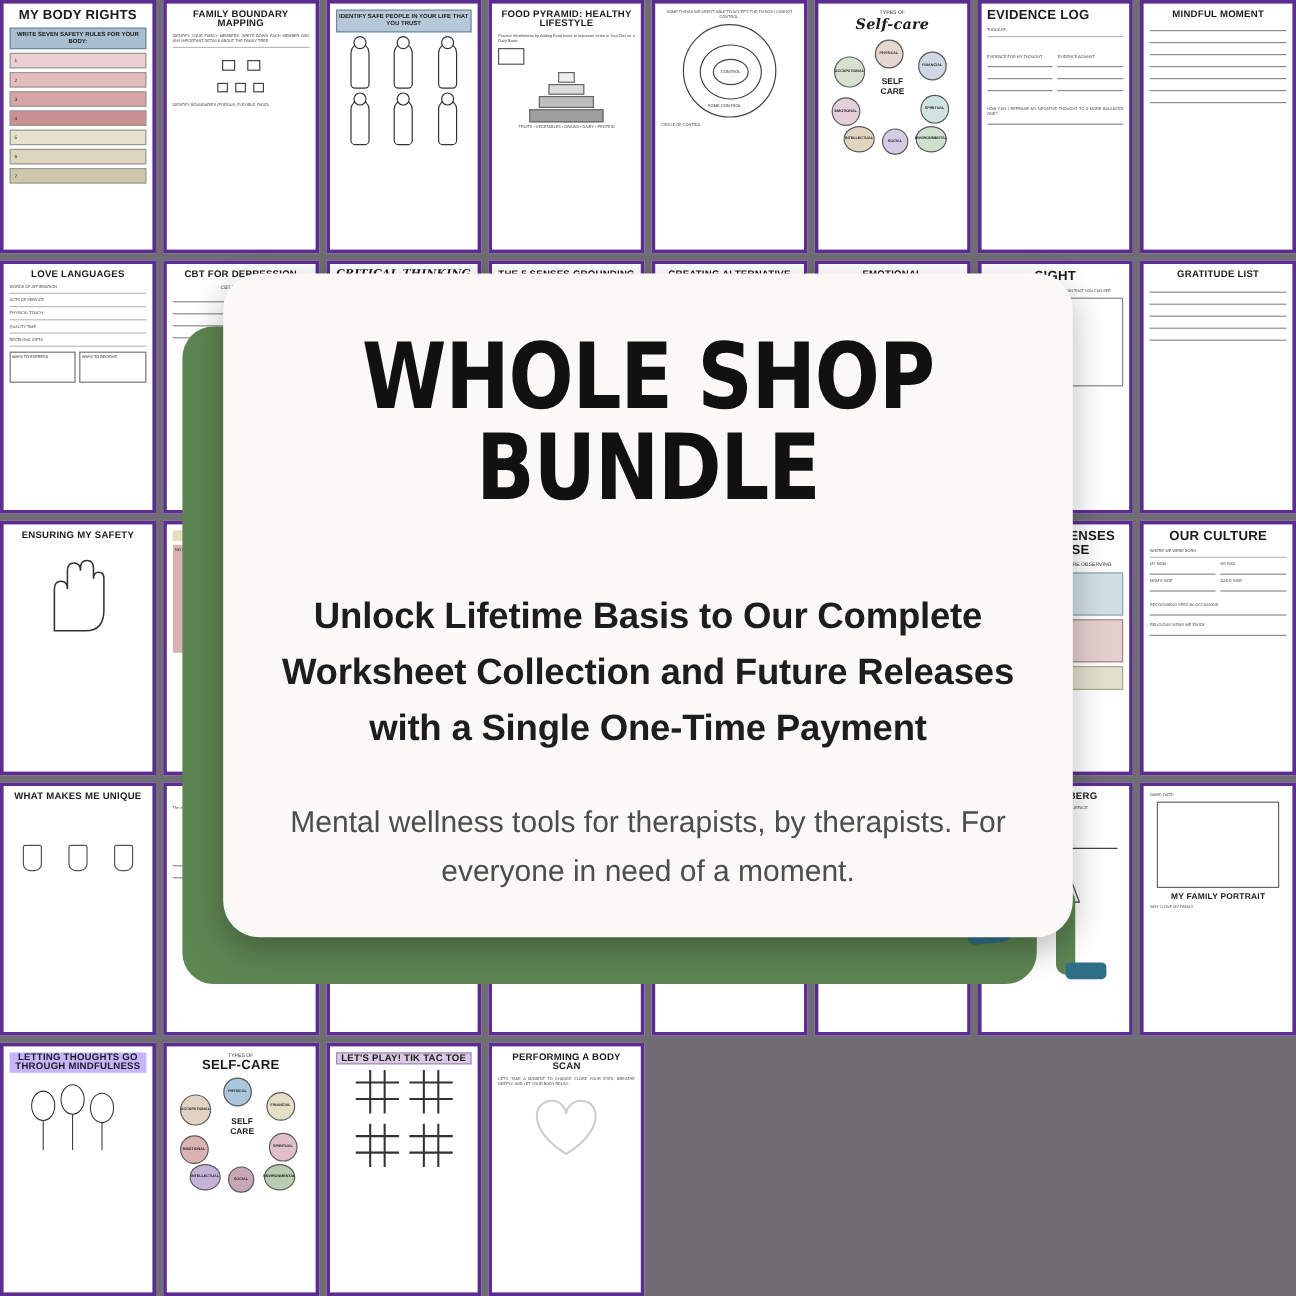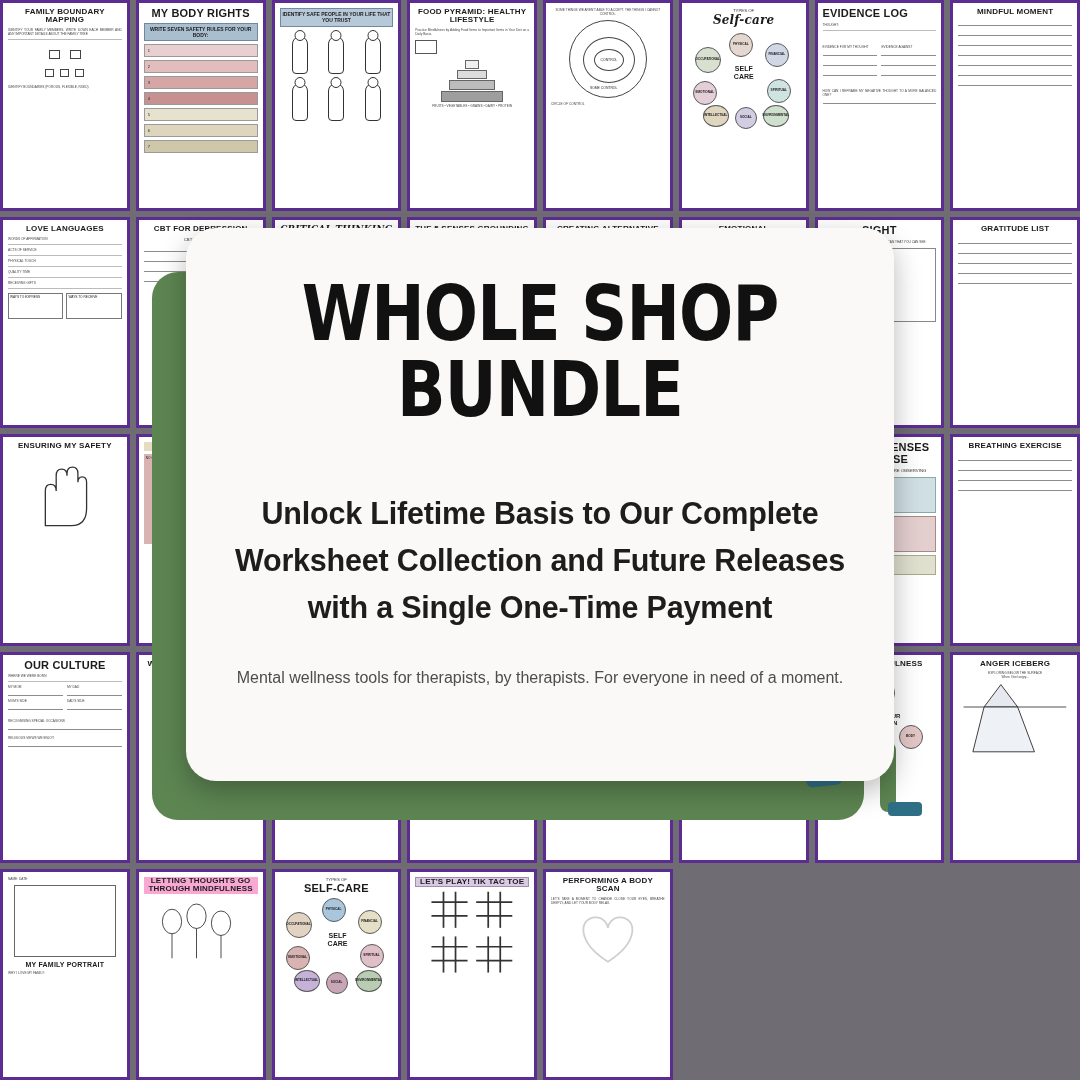--- a/index.html
+++ b/index.html
@@ -137,58 +137,58 @@
   #modal-headline {
     margin-top: 62px;
     font-size: 30.5px;
     line-height: 1.54;
     font-weight: bold;
     color: #1d1d1d;
     letter-spacing: -0.2px;
   }
   #modal-sub {
     margin-top: 34px;
-    font-size: 16px;
+    font-size: 25px;
     line-height: 1.66;
     color: #4d4d4d;
   }
 </style>
 </head>
 <body>
 
 <div id="stage">
 
   <div id="grid">
-
-    <div class="card">
-      <div class="t">FAMILY BOUNDARY MAPPING</div>
-      <div class="tiny">IDENTIFY YOUR FAMILY MEMBERS. WRITE DOWN EACH MEMBER AND ANY IMPORTANT DETAILS ABOUT THE FAMILY TREE</div>
-      <div class="rule"></div>
-      <div style="display:flex;justify-content:center;gap:10px;margin-top:10px;">
-        <div style="width:11px;height:9px;border:1px solid #444;"></div>
-        <div style="width:11px;height:9px;border:1px solid #444;"></div>
-      </div>
-      <div style="display:flex;justify-content:center;gap:6px;margin-top:10px;">
-        <div style="width:9px;height:8px;border:1px solid #444;"></div>
-        <div style="width:9px;height:8px;border:1px solid #444;"></div>
-        <div style="width:9px;height:8px;border:1px solid #444;"></div>
-      </div>
-      <div class="tiny" style="margin-top:8px">IDENTIFY BOUNDARIES (POROUS, FLEXIBLE, RIGID)</div>
-    </div>
 
     <div class="card">
       <div class="t big">MY BODY RIGHTS</div>
       <div class="hdrband">WRITE SEVEN SAFETY RULES FOR YOUR BODY:</div>
       <div class="bar" style="background:#e9cfcf">1</div>
       <div class="bar" style="background:#e3bdbd">2</div>
       <div class="bar" style="background:#d6a6a6">3</div>
       <div class="bar" style="background:#c79191">4</div>
       <div class="bar" style="background:#e7e2cd">5</div>
       <div class="bar" style="background:#ddd6bc">6</div>
       <div class="bar" style="background:#cfc7aa">7</div>
+    </div>
+
+    <div class="card">
+      <div class="t">FAMILY BOUNDARY MAPPING</div>
+      <div class="tiny">IDENTIFY YOUR FAMILY MEMBERS. WRITE DOWN EACH MEMBER AND ANY IMPORTANT DETAILS ABOUT THE FAMILY TREE</div>
+      <div class="rule"></div>
+      <div style="display:flex;justify-content:center;gap:10px;margin-top:10px;">
+        <div style="width:11px;height:9px;border:1px solid #444;"></div>
+        <div style="width:11px;height:9px;border:1px solid #444;"></div>
+      </div>
+      <div style="display:flex;justify-content:center;gap:6px;margin-top:10px;">
+        <div style="width:9px;height:8px;border:1px solid #444;"></div>
+        <div style="width:9px;height:8px;border:1px solid #444;"></div>
+        <div style="width:9px;height:8px;border:1px solid #444;"></div>
+      </div>
+      <div class="tiny" style="margin-top:8px">IDENTIFY BOUNDARIES (POROUS, FLEXIBLE, RIGID)</div>
     </div>
 
     <div class="card">
       <div class="hdrband" style="background:#b7c9d8">IDENTIFY SAFE PEOPLE IN YOUR LIFE THAT YOU TRUST</div>
       <div class="people-row">
         <div class="person"></div>
         <div class="person"></div>
         <div class="person"></div>
       </div>
       <div class="people-row">
@@ -388,27 +388,20 @@
     </div>
 
     <div class="card">
       <div class="t big">MINDFUL SENSES EXERCISE</div>
       <div class="sub">DESCRIBE THE EVENT YOU ARE OBSERVING</div>
       <div style="background:#cfdfe4;border:1px solid #8aa;height:36px;font-size:3.6px;padding:2px;">SMELL</div>
       <div style="background:#e4cfcf;border:1px solid #a88;height:36px;font-size:3.6px;padding:2px;margin-top:3px;">SIGHT</div>
       <div style="background:#e0e0cf;border:1px solid #aa8;height:20px;font-size:3.6px;padding:2px;margin-top:3px;">TOUCH</div>
     </div>
 
-    <div class="card">
-      <div class="t">BREATHING EXERCISE</div>
-      <div class="line"></div>
-        <div class="line"></div>
-        <div class="line"></div>
-        <div class="line"></div>
-    </div>
 
     <div class="card">
       <div class="t big">OUR CULTURE</div>
       <div class="tiny">WHERE WE WERE BORN</div>
       <div class="rule"></div>
       <div style="display:flex;gap:4px;">
           <div style="flex:1">
             <div class="tiny">MY MOM</div>
             <div class="line"></div>
           </div>
@@ -493,21 +486,21 @@
 
     <div class="card">
       <div class="tiny">NAME: DATE:</div>
       <div style="border:1px solid #666;height:72px;margin:4px 6px;"></div>
       <div class="t" style="font-size:7px">MY FAMILY PORTRAIT</div>
       <div class="tiny">WHY I LOVE MY FAMILY:</div>
     </div>
 
 
     <div class="card">
-      <div class="t" style="background:#f9a8d4">LETTING THOUGHTS GO THROUGH MINDFULNESS</div>
+      <div class="t" style="background:#c4b5fd">LETTING THOUGHTS GO THROUGH MINDFULNESS</div>
       <svg viewBox="0 0 110 80" style="width:100%;height:70px;">
         <ellipse cx="22" cy="28" rx="11" ry="14" fill="none" stroke="#333"></ellipse>
           <line x1="22" y1="42" x2="22" y2="70" stroke="#333"></line>
         <ellipse cx="50" cy="22" rx="11" ry="14" fill="none" stroke="#333"></ellipse>
           <line x1="50" y1="36" x2="50" y2="70" stroke="#333"></line>
         <ellipse cx="78" cy="30" rx="11" ry="14" fill="none" stroke="#333"></ellipse>
           <line x1="78" y1="44" x2="78" y2="70" stroke="#333"></line>
       </svg>
     </div>
 

